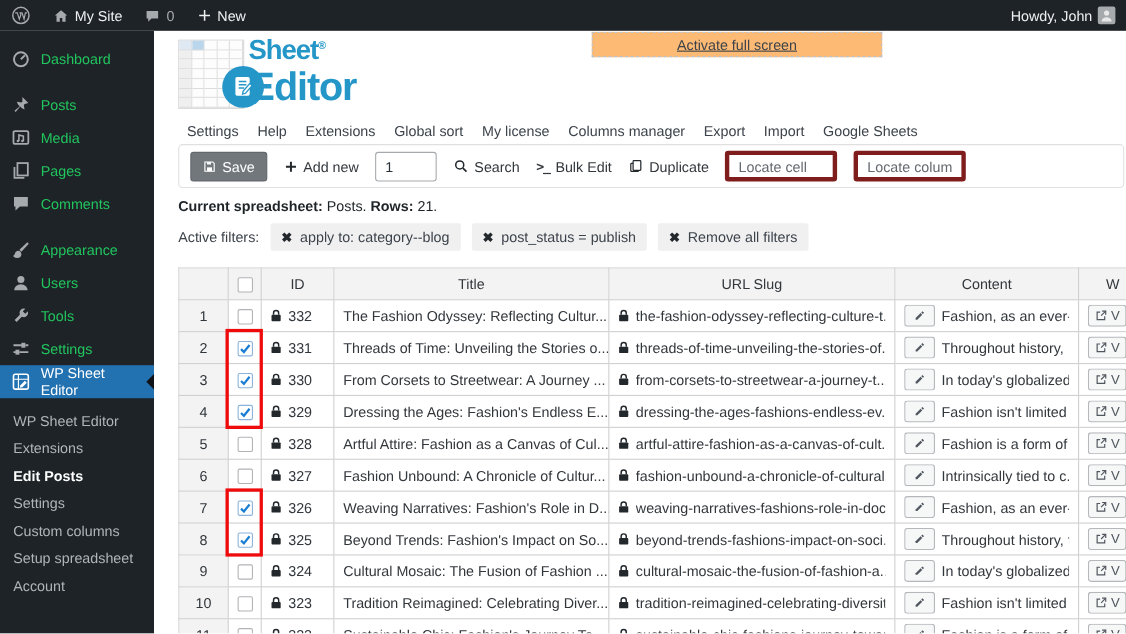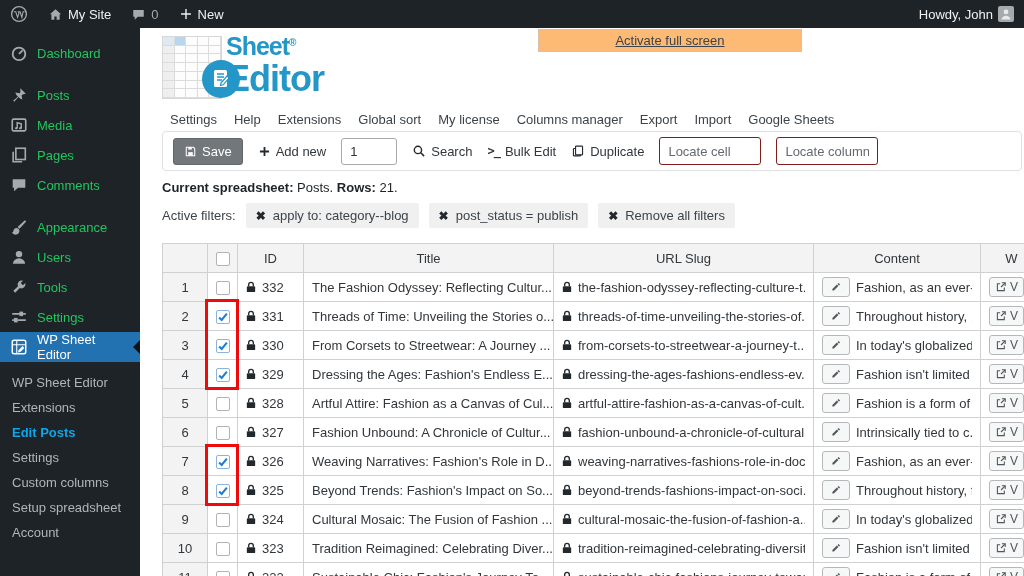--- a/index.html
+++ b/index.html
@@ -33,21 +33,21 @@
   .menu-item.first { margin-top:10px; }
   .menu-sep { height:12px; }
   .menu-item.active { background:#2271b1; color:#fff; }
   .menu-item.active .micon { color:#fff; }
   .menu-arrow {
     position:absolute; right:0; top:50%; margin-top:-7px;
     width:0; height:0; border:7px solid transparent; border-right-color:#101418;
   }
   .submenu { padding:8px 0 0 0; }
   .submenu-item { display:block; padding:0 0 0 12px; height:25px; line-height:25px; color:#b0b5ba; cursor:pointer; }
-  .submenu-item.active { color:#0ea5e9; font-weight:bold; }
+  .submenu-item.active { color:#ffffff; font-weight:bold; }
   
   .main { position:absolute; left:140px; top:28px; width:884px; height:548px; background:#fff; }
   .fullscreen-box {
     position:absolute; left:398px; top:1px; width:264px; height:23px;
     border:1px dashed #c3c4c7; display:flex; align-items:center; justify-content:center;
     font-size:13px; background:#fdba74;
   }
   .fullscreen-box a { color:#3c434a; text-decoration:underline; cursor:pointer; }
   
   .logo { position:absolute; left:22px; top:6px; width:230px; height:70px; }
@@ -83,21 +83,21 @@
     font-family:"Liberation Sans", sans-serif;
   }
   .tool-link { display:flex; align-items:center; gap:5px; color:#32373c; cursor:pointer; white-space:nowrap; }
   .tool-link svg { display:block; }
   .bulk-glyph { font-family:"DejaVu Sans Mono", monospace; font-weight:bold; font-size:12px; letter-spacing:-1px; }
   .count-input {
     width:56px; height:27px; border:1px solid #a7aaad; border-radius:3px; padding:0 8px;
     font-size:13px; color:#2c3338; font-family:"Liberation Sans", sans-serif;
   }
   .locate-input {
-    width:102px; height:28px; border:1px solid #7f1d1d; border-radius:3px; padding:0 8px;
+    width:102px; height:28px; border:4px solid #7f1d1d; border-radius:3px; padding:0 8px;
     font-size:13px; font-family:"Liberation Sans", sans-serif; color:#2c3338;
   }
   .locate-input::placeholder { color:#646970; }
   
   .status-line { position:absolute; left:22px; top:152px; font-size:13px; color:#1d2327; }
   .status-line b { font-weight:bold;margin-top:24px; }
   .filters-line { position:absolute; left:22px; top:175px; display:flex; align-items:center; gap:10px; font-size:13px; }
   .chip {
     background:#f0f0f1; color:#3c434a; padding:0 10px; height:25px;
     display:flex; align-items:center; gap:7px; cursor:pointer; border-radius:2px; white-space:nowrap;

